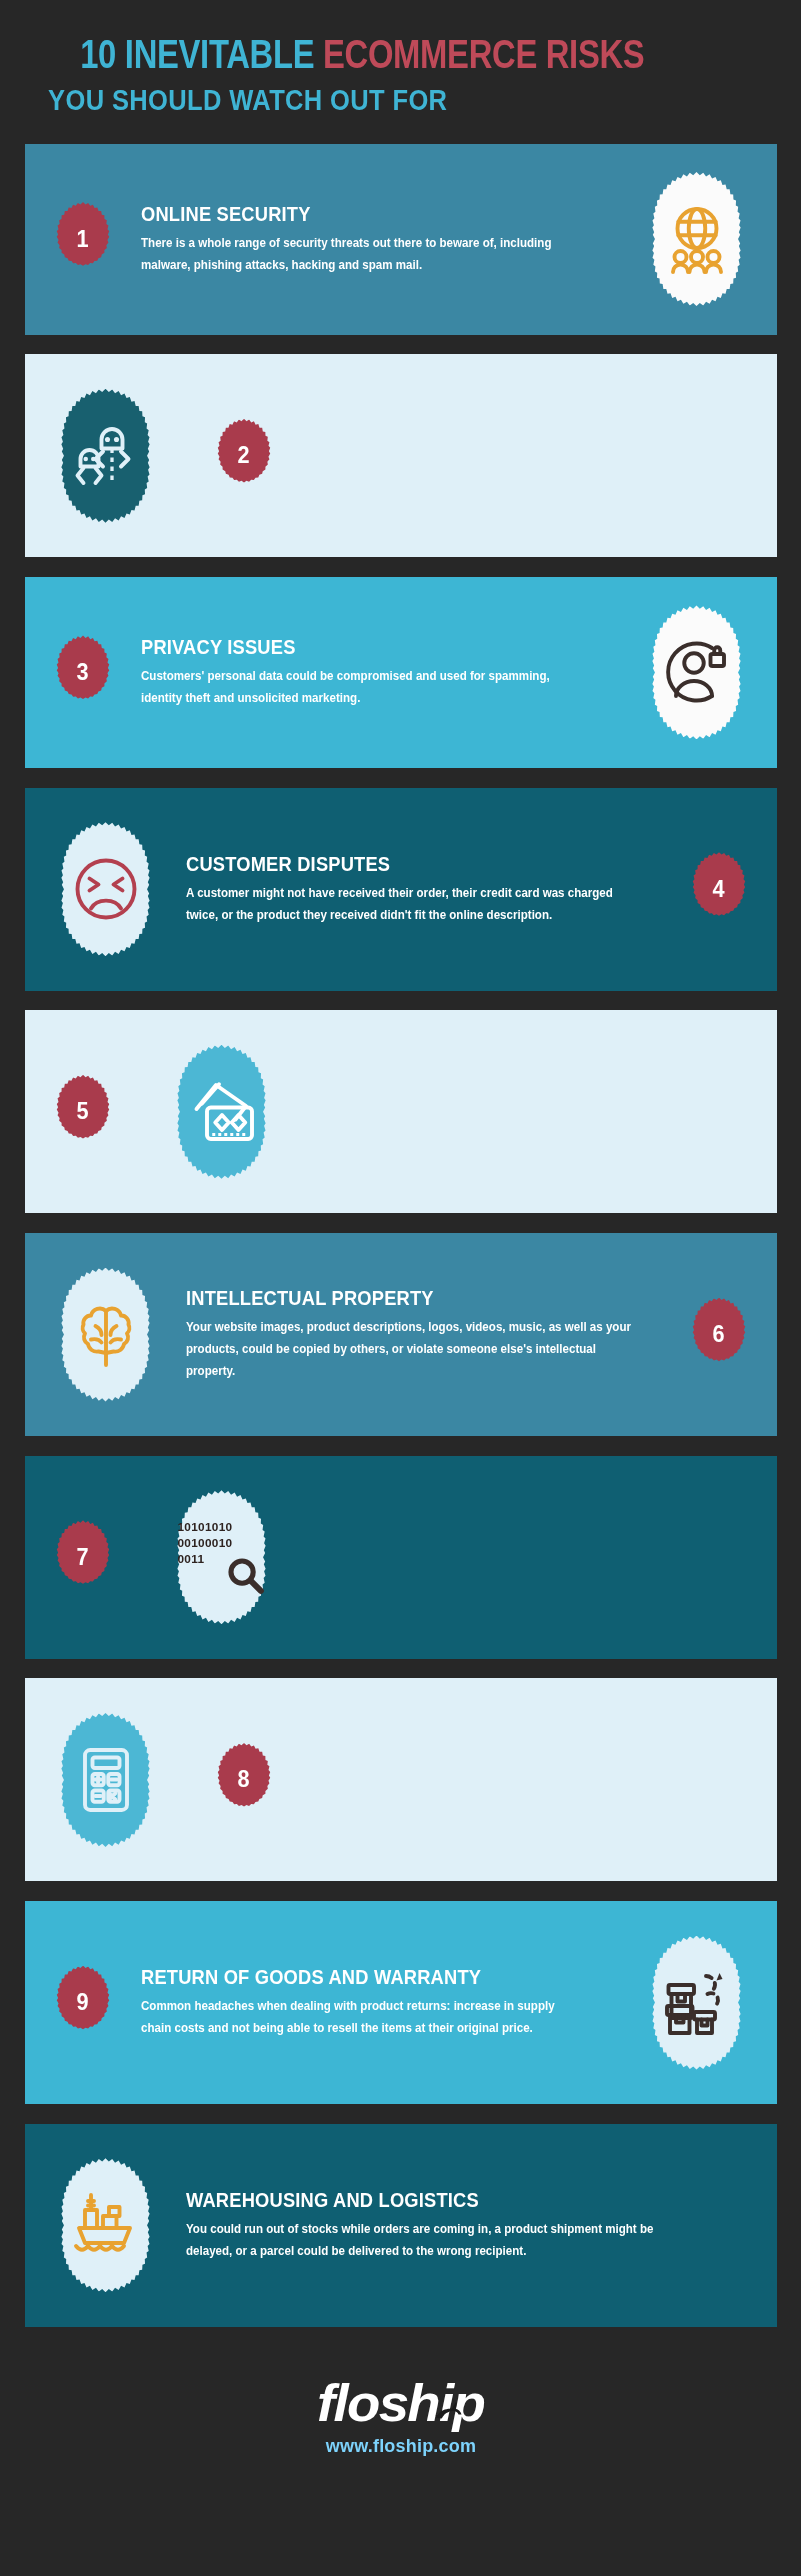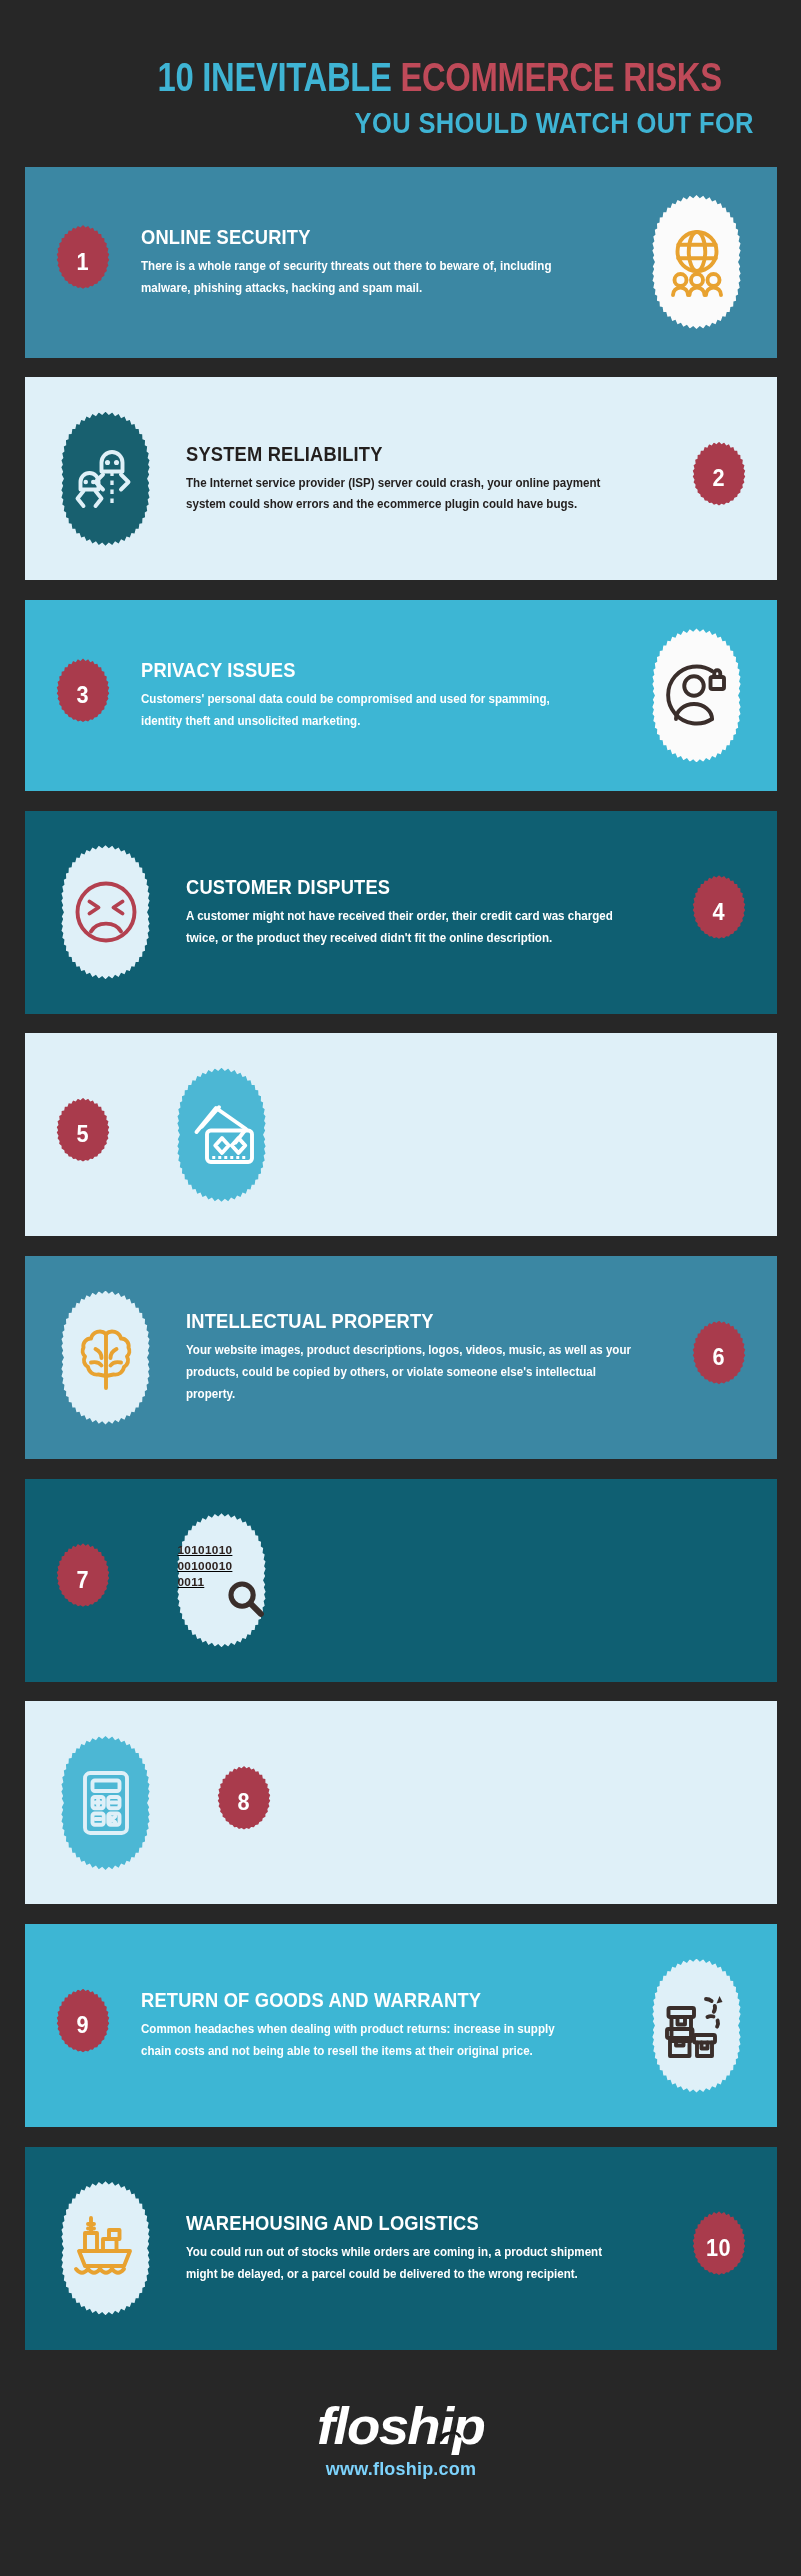--- a/index.html
+++ b/index.html
@@ -4,21 +4,21 @@
 <style>
   * { box-sizing: border-box; margin: 0; padding: 0; }
   html, body {
     width: 802px;
     background: #272727;
     font-family: "Liberation Sans", sans-serif;
   }
   body { width: 802px; min-height: 2576px; position: relative; overflow-x: hidden; }
 
   
-  .header { padding: 57px 0 27px 0; text-align: right; }
+  .header { padding: 34px 0 27px 0; text-align: left; }
   .title-line1 {
     font-size: 41px;
     font-weight: bold;
     letter-spacing: -0.4px;
     line-height: 1.0;
     transform: scaleX(0.80);
     white-space: nowrap;
     font-family: "Liberation Sans Narrow", "Liberation Sans", sans-serif;
   }
   .t-cyan { color: #3fb4d4; }
@@ -154,21 +154,21 @@
   .burst-deep  { background: #18606f; }
   .burst-cyan  { background: #4cb7d4; }
 
   .bin-txt {
     position: relative;
     font-family: "Liberation Sans Narrow", "Liberation Sans", sans-serif;
     font-weight: bold; font-size: 11.8px; color: #2e2320;
     line-height: 1.35; letter-spacing: 0.3px;
     width: 79px; text-align: left;
   }
-  .bin-wrap { position: relative; width: 88px; height: 75px; text-decoration: underline; }
+  .bin-wrap { position: relative; width: 88px; height: 75px; }
   .bin-wrap svg { position: absolute; right: 0px; bottom: -1.6px; width: 41px; height: 41px; }
 
   
   .footer { padding: 31px 0 28px 0; text-align: center; }
   .logo {
     position: relative;
     display: inline-block;
     color: #ffffff;
     font-size: 52px;
     font-weight: bold;
@@ -237,24 +237,20 @@
               <circle cx="31" cy="13" r="1.7" fill="#dff0f8"></circle>
               <path d="M28 19 v22" stroke="#dff0f8" stroke-width="2.2" stroke-dasharray="3 3" fill="none"></path>
               <path d="M22 21 l-5 5 l5 5 M34 21 l5 5 l-5 5" fill="none" stroke="#dff0f8" stroke-width="2.6" stroke-linecap="round" stroke-linejoin="round"></path>
               <path d="M13 20 a6 6 0 0 1 6 6 v5 h-12 v-5 a6 6 0 0 1 6 -6 z" fill="none" stroke="#dff0f8" stroke-width="2.6" stroke-linecap="round" stroke-linejoin="round"></path>
               <circle cx="10.5" cy="26" r="1.5" fill="#dff0f8"></circle>
               <circle cx="15.5" cy="26" r="1.5" fill="#dff0f8"></circle>
               <path d="M9 32 l-4 5 l4 5 M17 32 l4 5 l-4 5" fill="none" stroke="#dff0f8" stroke-width="2.6" stroke-linecap="round" stroke-linejoin="round"></path>
             </svg>
           </span>
         </div>
-      </div>
-      <div class="body">
-        <div class="hl">SYSTEM RELIABILITY</div>
-        <div class="bt">The Internet service provider (ISP) server could crash, your online payment system could show errors and the ecommerce plugin could have bugs.</div>
       </div>
       <div class="slot slot-num">
         <div class="numbadge">
           <div class="burst"></div>
           <div class="nv">2</div>
         </div>
       </div>
     </div>
     <div class="card bg-cyan txt-light" style="min-height: 191px;">
       <div class="slot slot-num">
@@ -449,26 +445,20 @@
               <rect x="26" y="12" width="7" height="6" fill="none" stroke="#e8a230" stroke-width="2.6" stroke-linecap="round" stroke-linejoin="round"></rect>
               <path d="M4 38 q4 5 8 0 q4 5 8 0 q4 5 8 0 q4 5 8 0" fill="none" stroke="#e8a230" stroke-width="2.6" stroke-linecap="round" stroke-linejoin="round"></path>
             </svg>
           </span>
         </div>
       </div>
       <div class="body">
         <div class="hl">WAREHOUSING AND LOGISTICS</div>
         <div class="bt">You could run out of stocks while orders are coming in, a product shipment might be delayed, or a parcel could be delivered to the wrong recipient.</div>
       </div>
-      <div class="slot slot-num">
-        <div class="numbadge">
-          <div class="burst"></div>
-          <div class="nv">10</div>
-        </div>
-      </div>
     </div>
   </div>
 
 <div class="footer">
   <div class="logo">
     <span>floship</span>
     <svg class="bunny" viewBox="0 0 40 28">
       <path d="M6 20 C10 14 18 11 25 12 C27 8 29 4 31 2 C31.5 6 31 9 30 12 C34 13 37 16 38 20 L34 20 C33 17 30 15 27 15 C22 15 16 18 13 22 L6 22 Z" fill="#1b1b1b"></path>
       <path d="M3 21 L14 21 L11 26 L4 25 Z" fill="#1b1b1b"></path>
     </svg>

